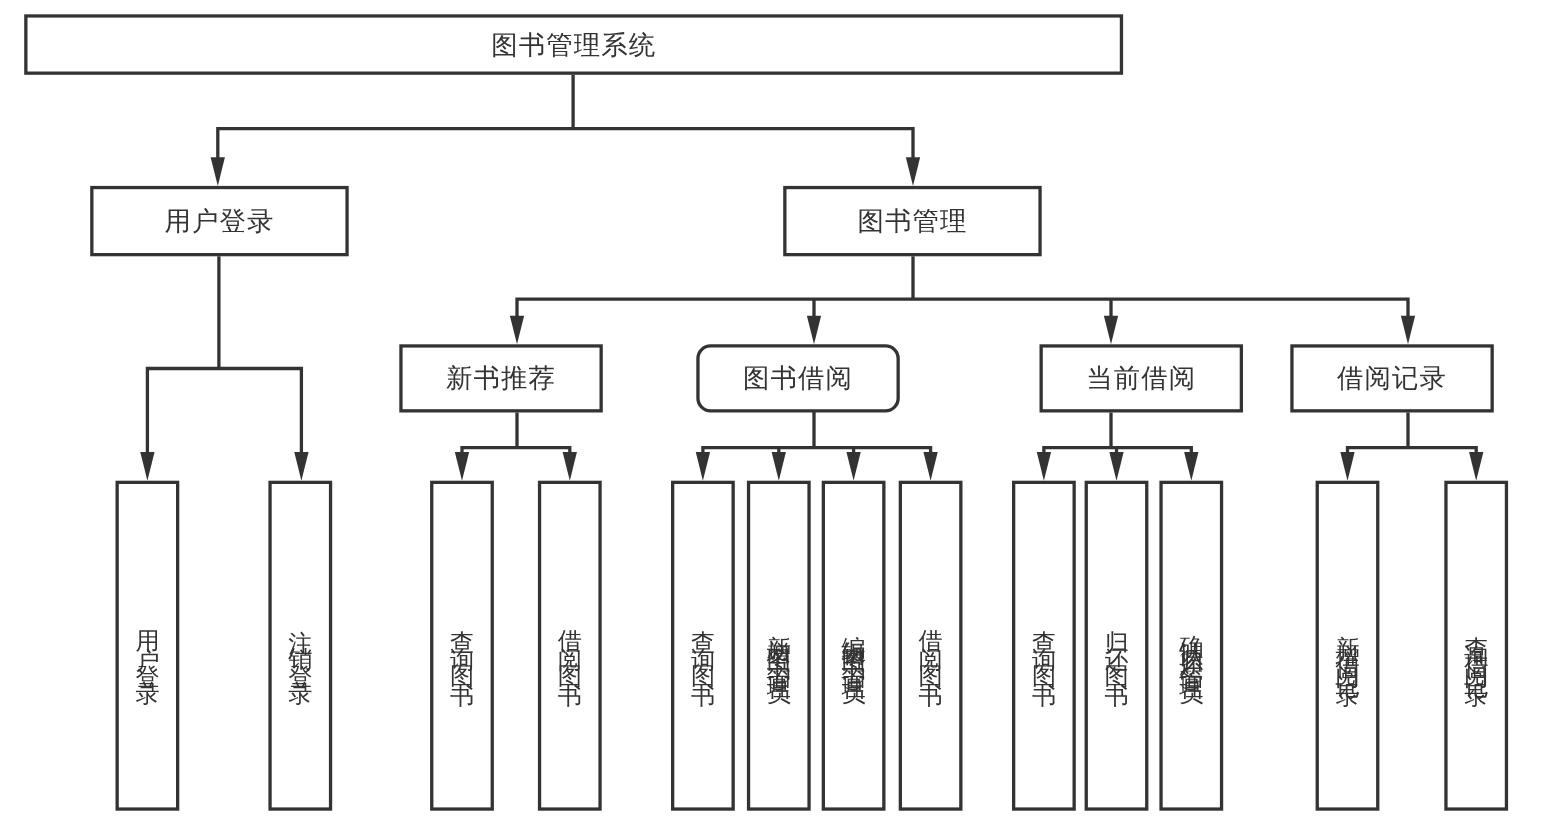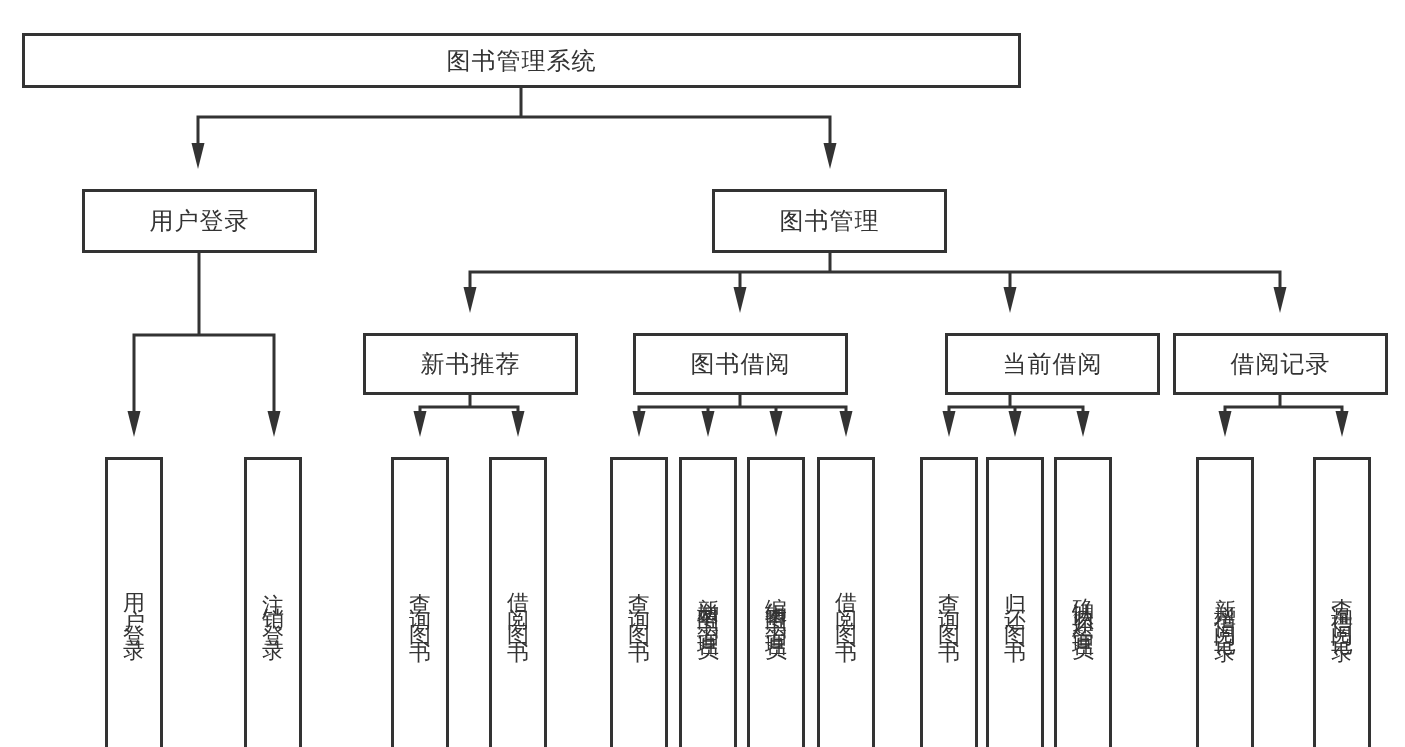--- a/index.html
+++ b/index.html
@@ -26,35 +26,34 @@
   .node {
     position: absolute;
     box-sizing: border-box;
     background: #ffffff;
     border: 3px solid #333333;
     display: flex;
     align-items: center;
     justify-content: center;
     color: #333333;
     z-index: 2;
-    margin-top: 20px;
   }
   .hlabel {
     font-size: 24px;
     letter-spacing: 1px;
     white-space: nowrap;
   }
   .root {
     left: 22px; top: 13px; width: 999px; height: 55px;
   }
   .lvl1 {
     top: 169px; width: 235px; height: 64px;
   }
   .lvl2 {
-    top: 313px; width: 215px; height: 62px;
+    top: 313px; width: 185px; height: 62px;
   }
   .leaf {
     top: 437px; width: 58px; height: 300px;
   }
   .vlabel {
     writing-mode: vertical-rl;
     text-orientation: mixed;
     font-size: 22px;
     line-height: 1.1;
     color: #333333;
@@ -127,21 +126,21 @@
   <div class="node lvl1" style="left:82px;">
     <span class="hlabel">用户登录</span>
   </div>
   <div class="node lvl1" style="left:712px;">
     <span class="hlabel">图书管理</span>
   </div>
 
   <div class="node lvl2" style="left:363px;">
     <span class="hlabel">新书推荐</span>
   </div>
-  <div class="node lvl2" style="left:633px;">
+  <div class="node lvl2" style="left:633px;border-radius:13px;">
     <span class="hlabel">图书借阅</span>
   </div>
   <div class="node lvl2" style="left:945px;">
     <span class="hlabel">当前借阅</span>
   </div>
   <div class="node lvl2" style="left:1173px;">
     <span class="hlabel">借阅记录</span>
   </div>
 
   <div class="node leaf" style="left:105px;">

